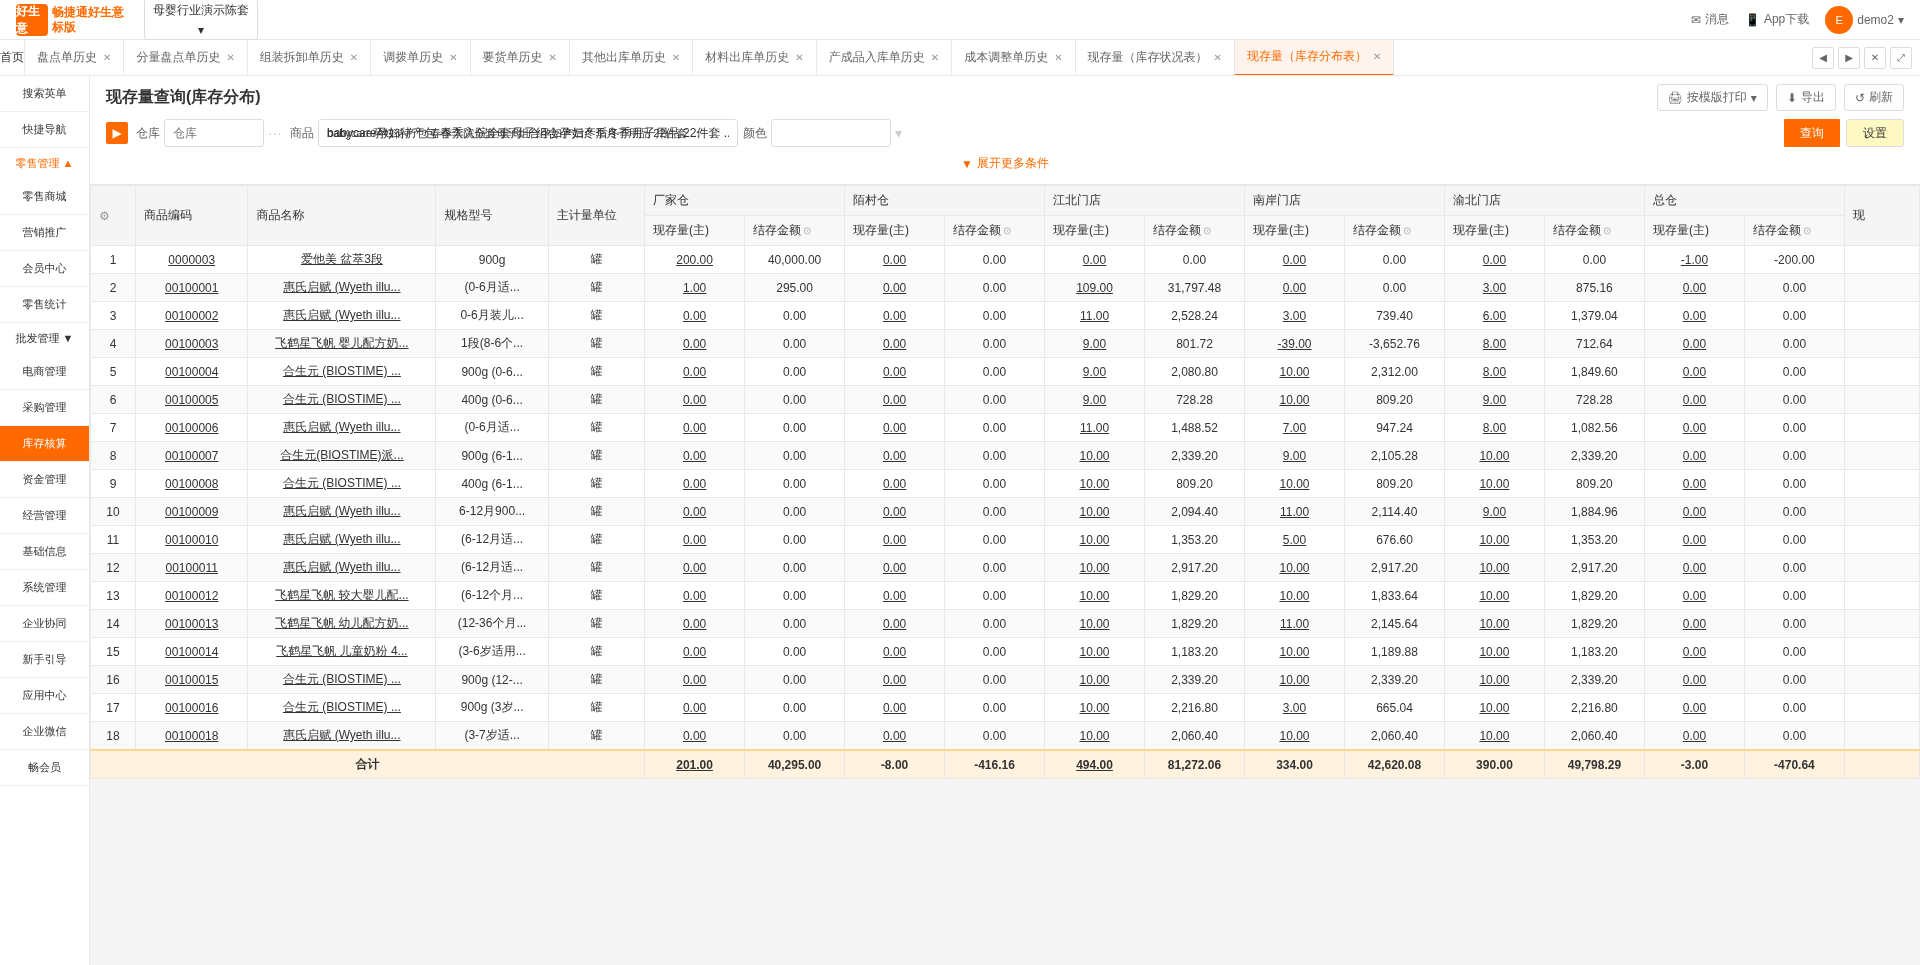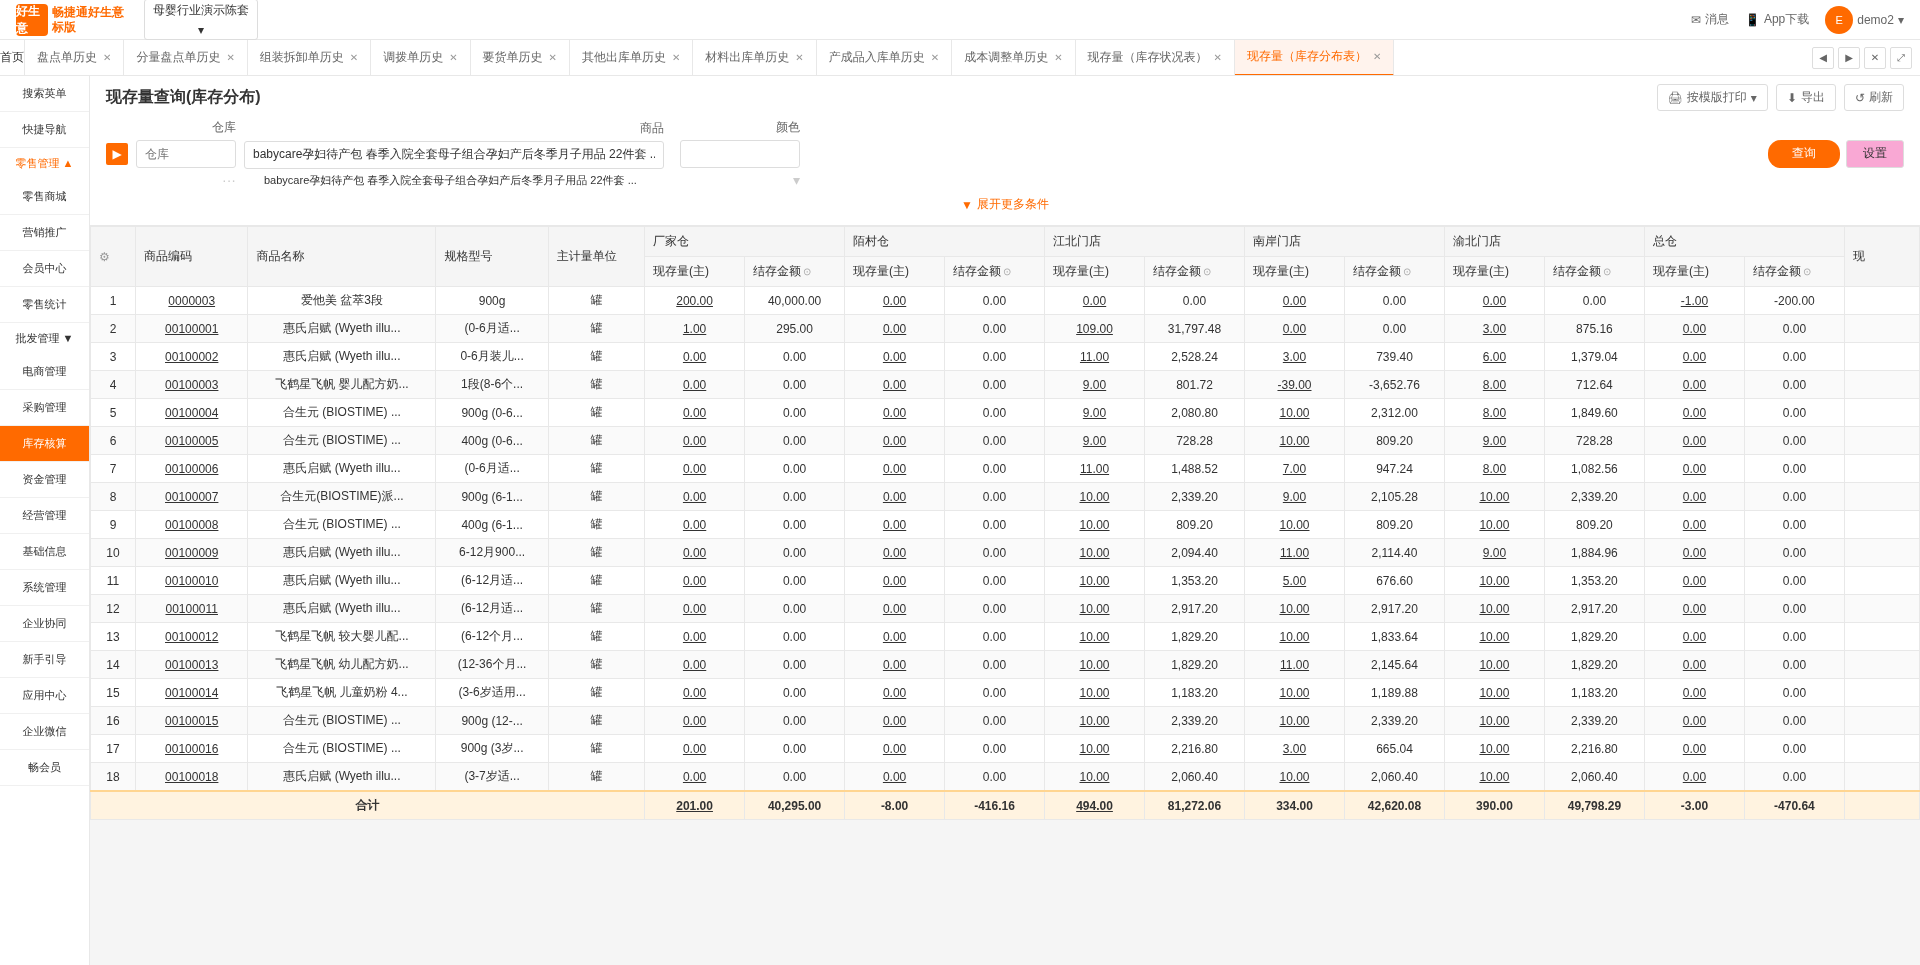--- a/index.html
+++ b/index.html
@@ -39,38 +39,38 @@
 
     
     .page-header { padding: 8px 16px 0; background: #fff; display: flex; align-items: center; justify-content: space-between; }
     .page-title { font-size: 16px; font-weight: bold; color: #333; }
     .header-actions { display: flex; gap: 8px; align-items: center; }
     .btn-action { display: flex; align-items: center; gap: 4px; padding: 4px 10px; border: 1px solid #ddd; background: #fff; border-radius: 3px; cursor: pointer; color: #666; font-size: 12px; }
 
     
     .filter-bar { background: #fff; padding: 8px 16px; border-bottom: 1px solid #e8e8e8; }
     .filter-row { display: flex; align-items: center; gap: 8px; flex-wrap: wrap; }
-    .filter-item { display: flex; align-items: flex-end; gap: 4px; flex-direction: column; }
+    .filter-item { display: flex; align-items: center; gap: 4px; }
     .filter-label { color: #666; white-space: nowrap; }
     .filter-input { height: 28px; border: 1px solid #ddd; border-radius: 3px; padding: 0 8px; min-width: 80px; color: #333; background: #fff; }
     .filter-input-long { min-width: 400px; color: #333; background: #fff; }
     .filter-expand { display: flex; align-items: center; justify-content: center; padding: 4px 0; color: #ff6a00; cursor: pointer; font-size: 12px; gap: 4px; margin-top: 4px; }
-    .orange-btn { background: #ff6a00; color: #fff; border: none; border-radius: 13px; padding: 4px 24px; cursor: pointer; height: 28px; font-size: 12px; }
-    .white-btn { background: #f9a8d4; color: #333; border: 1px solid #ddd; border-radius: 3px; padding: 4px 16px; cursor: pointer; height: 28px; font-size: 12px; }
+    .orange-btn { background: #ff6a00; color: #fff; border: none; border-radius: 1px; padding: 4px 16px; cursor: pointer; height: 28px; font-size: 12px; }
+    .white-btn { background: #fef9c3; color: #333; border: 1px solid #ddd; border-radius: 3px; padding: 4px 16px; cursor: pointer; height: 28px; font-size: 12px; }
     .expand-arrow { width: 22px; height: 22px; background: #ff6a00; color: #fff; display: flex; align-items: center; justify-content: center; border-radius: 2px; cursor: pointer; font-size: 12px; flex-shrink: 0; }
 
     
     .table-area { flex: 1; overflow: auto; padding: 0; background: #f5f5f5; }
     .data-table { width: 100%; border-collapse: collapse; background: #fff; font-size: 12px; }
     .data-table th { background: #f5f5f5; color: #333; font-weight: 500; padding: 6px 8px; border: 1px solid #e8e8e8; text-align: left; white-space: nowrap; position: sticky; top: 0; z-index: 10; }
     .data-table td { padding: 5px 8px; border: 1px solid #e8e8e8; text-align: center; color: #333; white-space: nowrap; }
     .data-table tr:nth-child(even) td { background: #fafafa; }
     .td-link { color: #1890ff; text-decoration: underline; cursor: pointer; }
     .td-red { color: #f5222d; }
-    .td-left { text-align: left; }
+    .td-left { text-align: left; text-decoration: underline; }
     .col-no { width: 36px; }
     .col-code { width: 90px; }
     .col-name { width: 130px; }
     .col-spec { width: 90px; }
     .col-unit { width: 60px; }
     .col-num { width: 80px; }
     .summary-row td { background: #fff3e0 !important; font-weight: bold; border-top: 2px solid #ffd591; }
     .settings-icon { color: #999; cursor: pointer; }
     .info-icon { color: #aaa; font-size: 10px; cursor: pointer; margin-left: 2px; }
     th.sub-th { background: #f8f8f8; }

